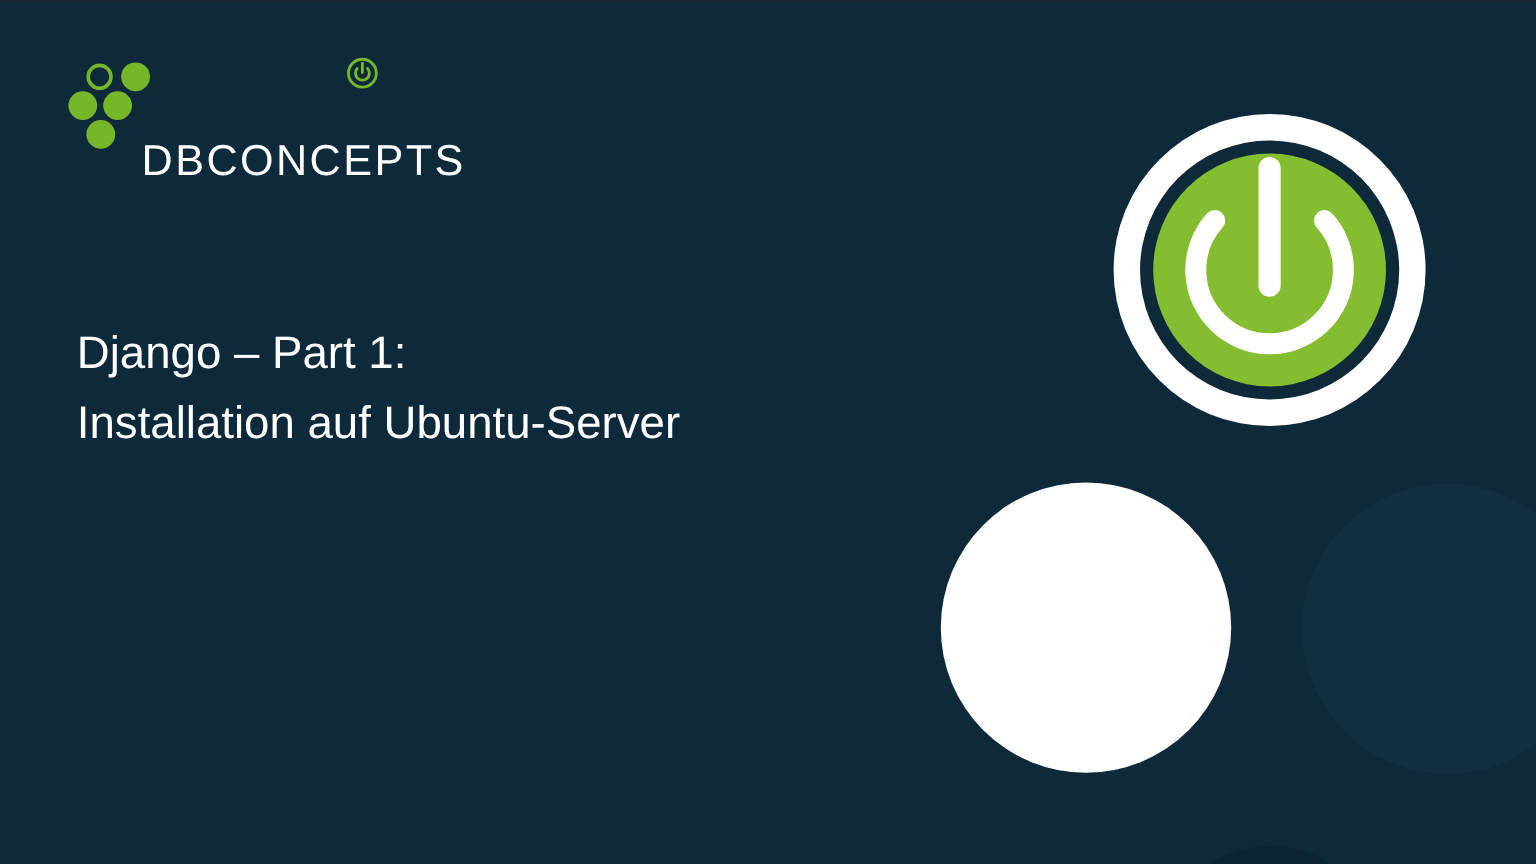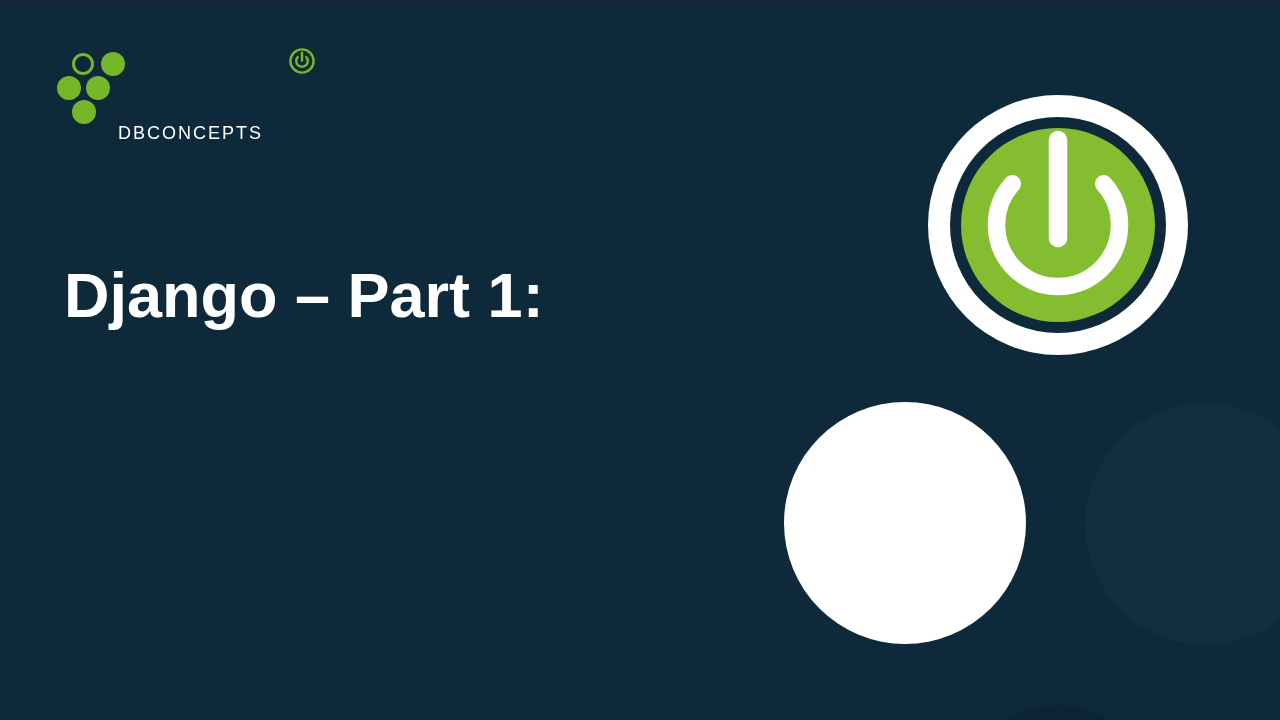--- a/index.html
+++ b/index.html
@@ -35,30 +35,30 @@
     left:784px;top:402px;width:242px;height:242px;
     background:var(--text-white);
   }
   
   .brand{position:absolute;left:56px;top:50px;width:280px;height:80px;}
   .brand .dots{position:absolute;left:0;top:0;}
   .dots .dot{fill:var(--brand-green);}
   .dots .dot-hollow{fill:none;stroke:var(--brand-green);stroke-width:3px;}
   .brand-name{
     position:absolute;left:62px;top:70px;
-    color:var(--text-white);font-size:18px;font-weight:400;
+    color:var(--text-white);font-size:36px;font-weight:400;
     letter-spacing:2px;line-height:27px;white-space:nowrap;
   }
   .brand-power{position:absolute;left:232px;top:-3px;}
   .brand-power .ring{fill:none;stroke:var(--brand-green);stroke-width:2.4px;}
   .brand-power .glyph{fill:none;stroke:var(--brand-green);stroke-width:2.4px;stroke-linecap:round;}
   
   .title{position:absolute;left:64px;top:266px;z-index:2;}
   .title-line{
-    color:var(--text-white);font-size:63px;font-weight:700;
+    color:var(--text-white);font-size:38px;font-weight:400;
     line-height:58px;white-space:nowrap;letter-spacing:0;
   }
   
   .power-button{position:absolute;left:926px;top:93px;width:264px;height:264px;z-index:2;}
   .power-button .outer{fill:var(--text-white);}
   .power-button .gap{fill:var(--background);}
   .power-button .face{fill:var(--button-green);}
   .power-button .arc{fill:none;stroke:var(--text-white);stroke-width:17.5px;stroke-linecap:round;}
   .power-button .bar{fill:none;stroke:var(--text-white);stroke-width:18.5px;stroke-linecap:round;}
 </style>
@@ -83,20 +83,21 @@
     <span class="brand-name">DBCONCEPTS</span>
     <svg class="brand-power" width="28" height="28" viewBox="0 0 28 28">
       <circle class="ring" cx="14" cy="14" r="11.6"></circle>
       <path class="glyph" d="M 18.3 10.1 A 5.8 5.8 0 1 1 9.7 10.1"></path>
       <path class="glyph" d="M 14 5.6 L 14 13.4"></path>
     </svg>
   </header>
 
   <main class="title">
     <div class="title-line">Django – Part 1:</div>
+    <div class="title-line">Installation auf Ubuntu-Server</div>
   </main>
 
   <div class="power-button">
     <svg width="264" height="264" viewBox="0 0 264 264">
       <circle class="outer" cx="132" cy="132" r="130"></circle>
       <circle class="gap" cx="132" cy="132" r="108"></circle>
       <circle class="face" cx="132" cy="132" r="97"></circle>
       <path class="arc" d="M 177.7 90.8 A 61.5 61.5 0 1 1 86.3 90.8"></path>
       <path class="bar" d="M 132 47 L 132 145"></path>
     </svg>

